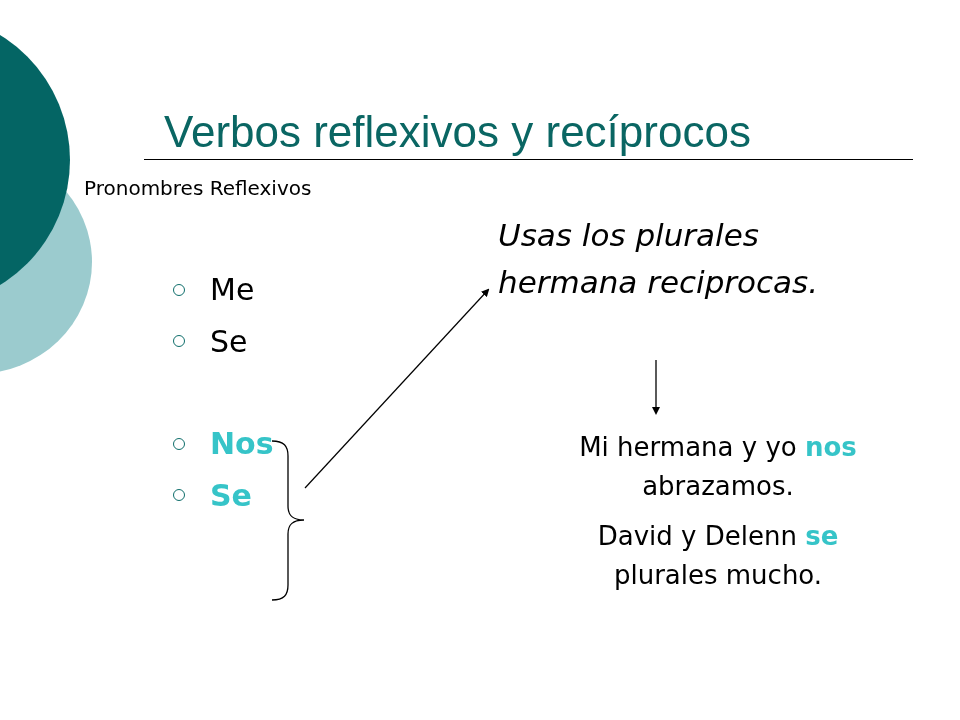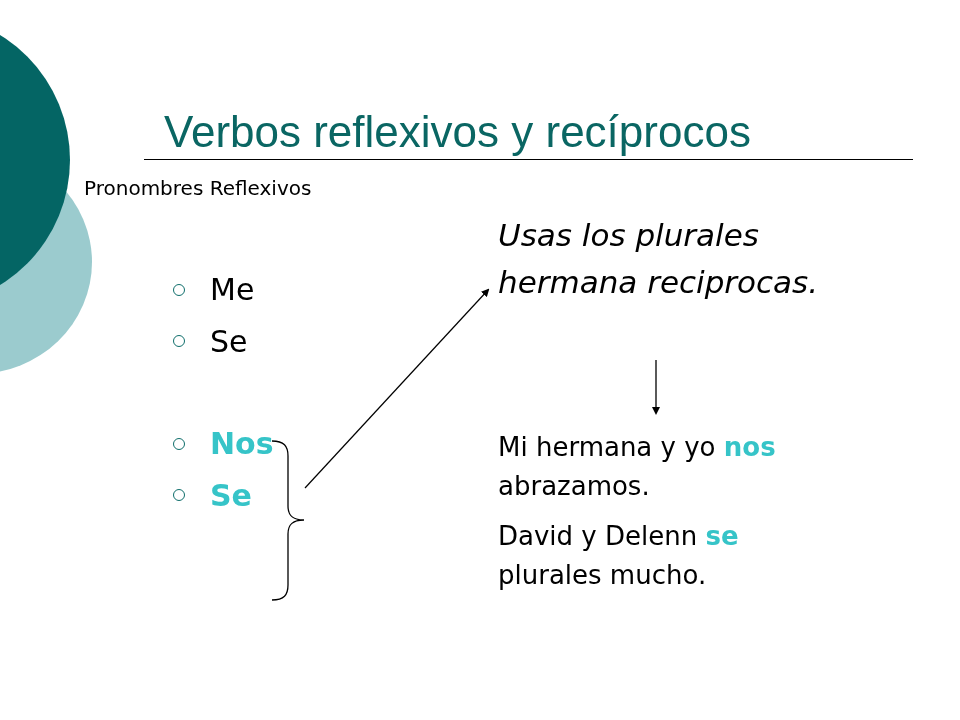--- a/index.html
+++ b/index.html
@@ -105,20 +105,21 @@
     .right-block p {
       margin: 0;
     }
     .examples {
       position: absolute;
       left: 498px;
       top: 428px;
       width: 440px;
       font-size: 26px;
       line-height: 39px;
+      text-align: center;
     }
     .examples p {
       margin: 0 0 11px 0;
       white-space: nowrap;
     }
     .examples .hl {
       color: #36c4c8;
       font-weight: bold;
     }
     svg.overlay {

